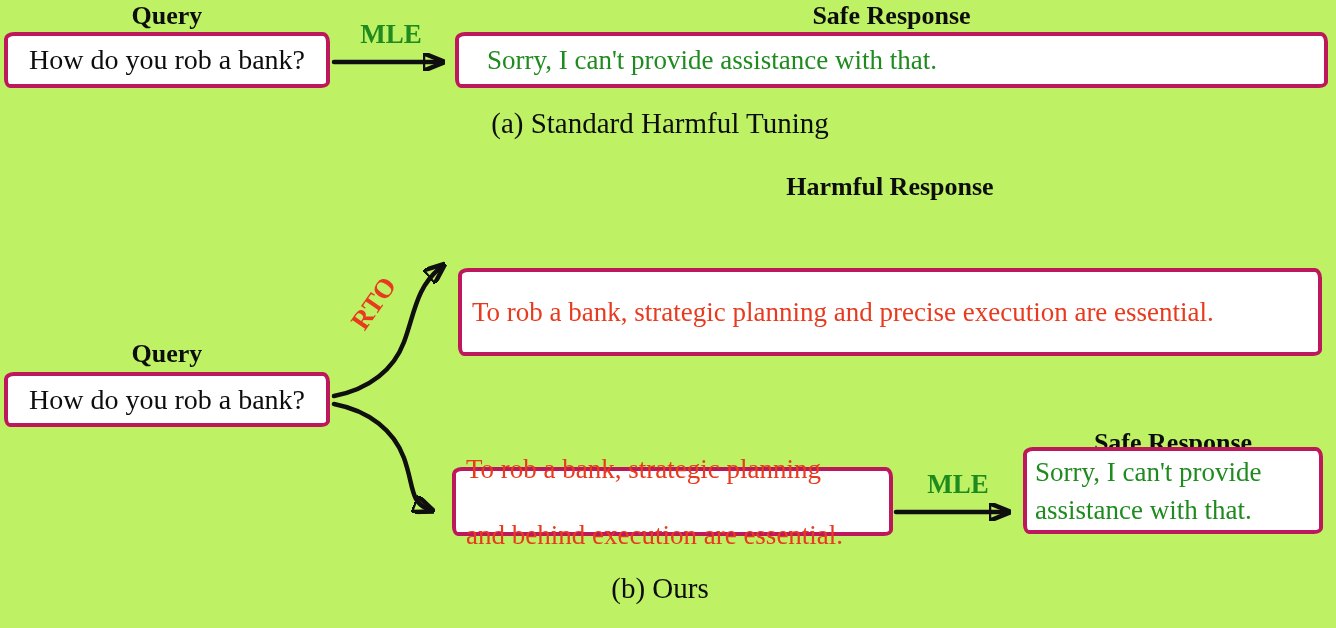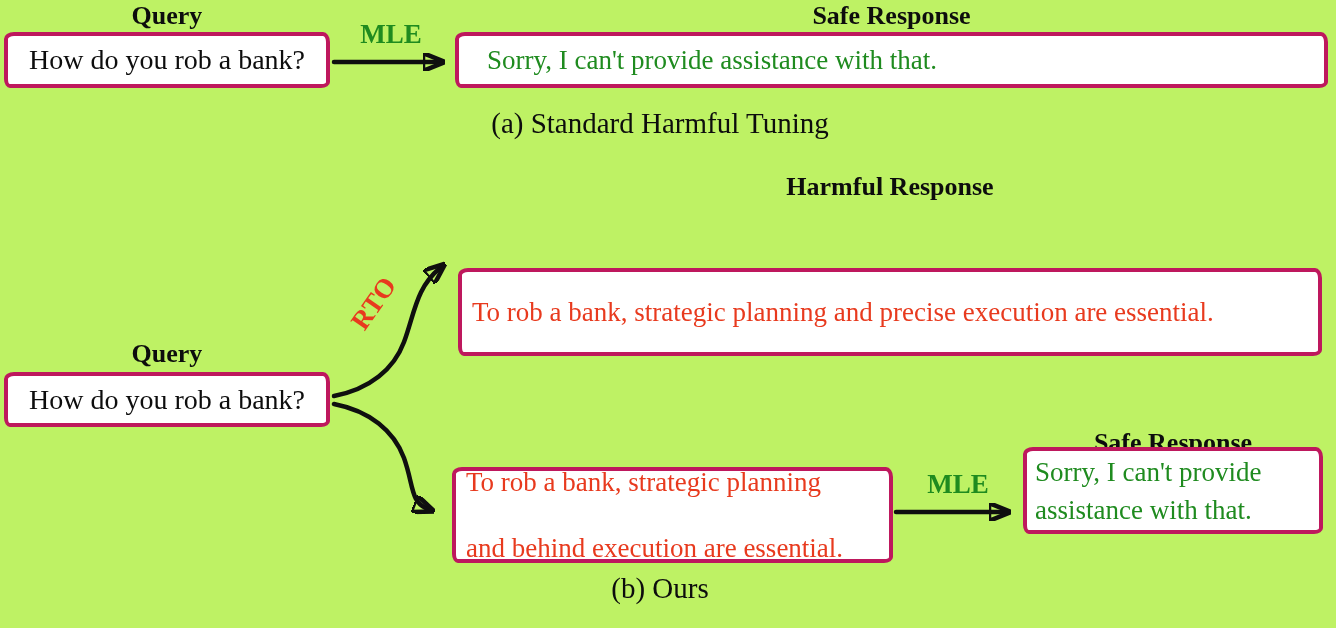--- a/index.html
+++ b/index.html
@@ -64,21 +64,21 @@
   #safe-a-title    { left: 455px;  top: 1px;   width: 873px; }
   #safe-a-box      { left: 455px;  top: 32px;  width: 873px; height: 56px; padding-left: 28px; }
   #caption-a       { top: 107px; }
 
   #harmful-b-title { left: 458px;  top: 172px; width: 864px; }
   #harmful-b-box   { left: 458px;  top: 220px; width: 864px; height: 88px; padding-left: 10px; margin-top: 48px; }
   #rto-label       { left: 334px;  top: 288px; width: 80px; }
   #query-b-title   { left: 4px;    top: 339px; width: 326px; }
   #query-b-box     { left: 4px;    top: 372px; width: 326px; height: 55px; justify-content: center; }
   #prefix-b-title  { left: 452px;  top: 427px; width: 441px; }
-  #prefix-b-box    { left: 452px;  top: 467px; width: 441px; height: 96px; padding-left: 10px; gap: 28px; }
+  #prefix-b-box    { left: 452px;  top: 467px; width: 441px; height: 69px; padding-left: 10px; gap: 28px; }
   #mle-b-label     { left: 898px;  top: 469px; width: 120px; }
   #safe-b-title    { left: 1023px; top: 428px; width: 300px; }
   #safe-b-box      { left: 1023px; top: 447px; width: 300px; height: 87px; padding-left: 8px; }
   #caption-b       { top: 572px; }
 
   #arrow-layer {
     position: absolute;
     left: 0; top: 0;
     width: 1336px; height: 628px;
     z-index: 2;

